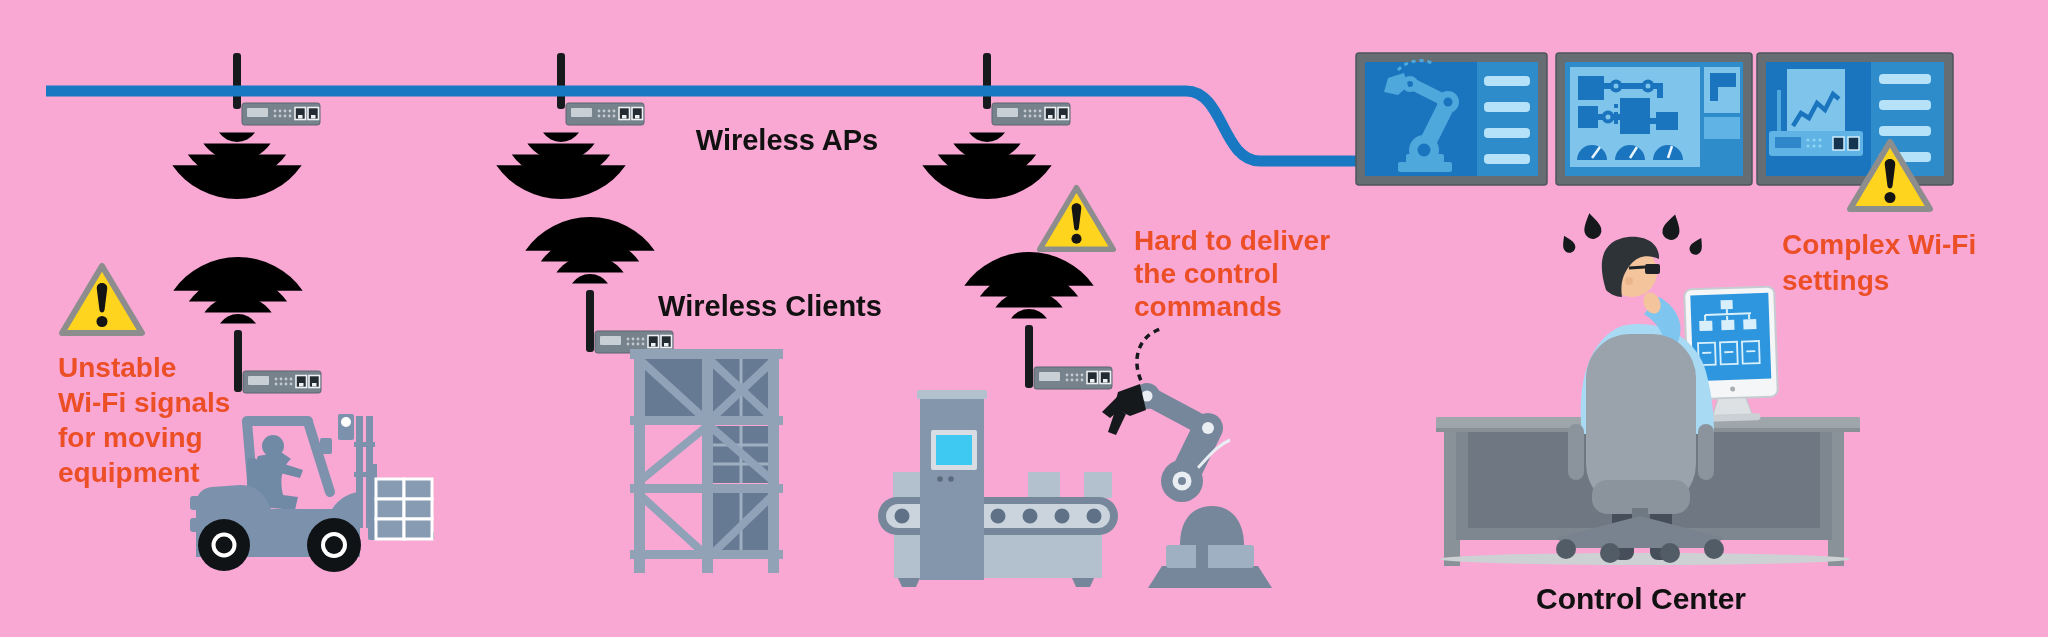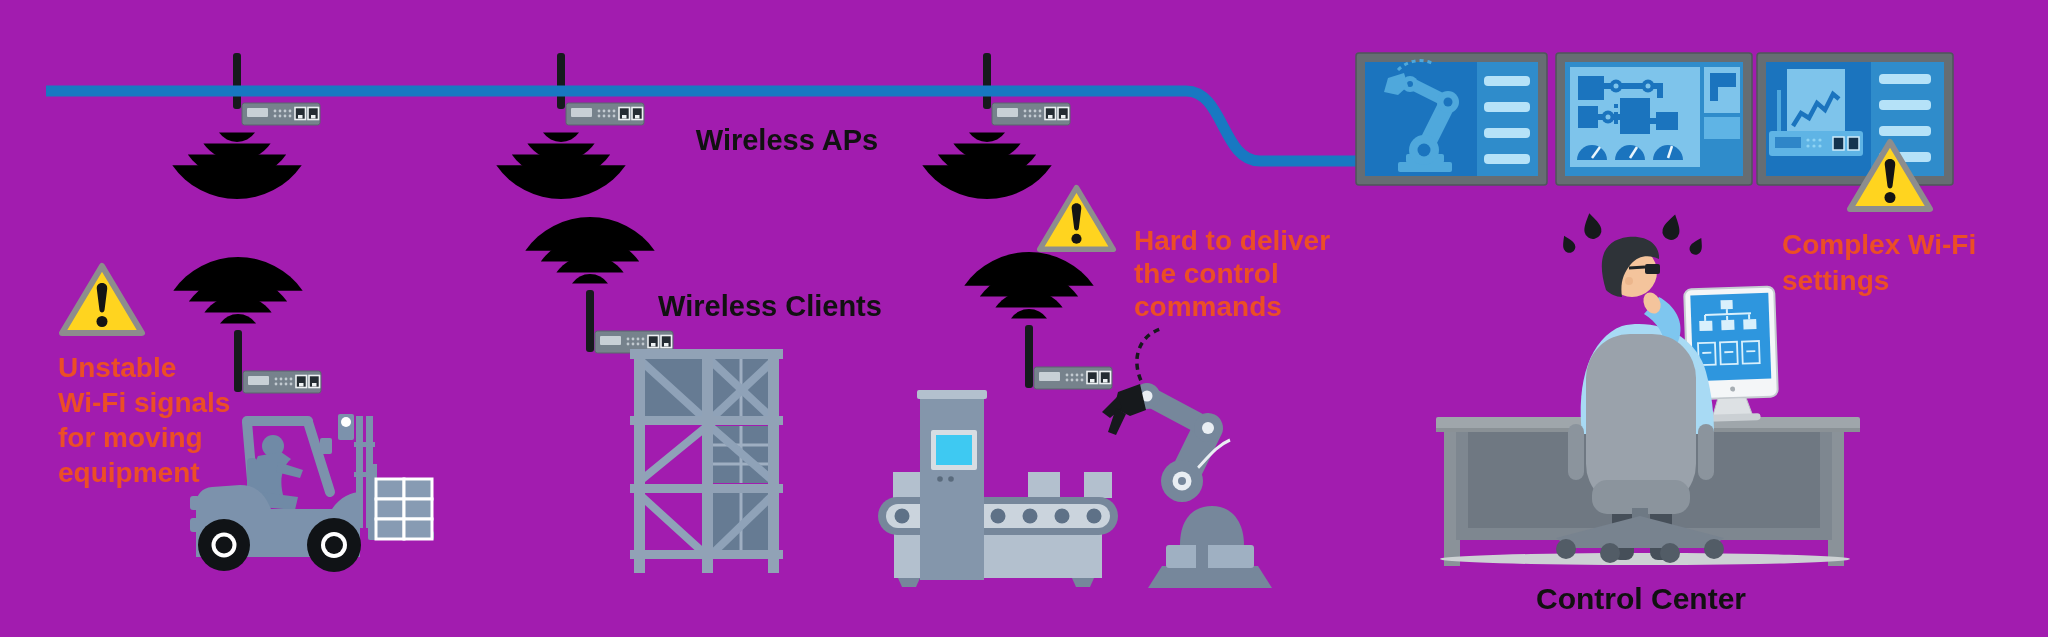--- a/index.html
+++ b/index.html
@@ -1,16 +1,16 @@
 <!DOCTYPE html>
 <html style="--backbone-blue: #1878C2; --wifi-wave-cyan: #29ABE2; --warning-yellow: #FFD41F; --warning-border-gray: #8D8D8D; --warning-text-orange: #EC4E26; --label-text-black: #111111; --equipment-steel-blue: #7C92AC; --device-gray: #76828C; --monitor-screen-blue: #1B74BE; --monitor-panel-light-blue: #7EC4EB; --screen-cyan: #3EC9F2;"><head>
 <meta charset="utf-8">
 <style>
   html,body{margin:0;padding:0;background:#ffffff;}
-  .canvas{position:relative;width:2048px;height:637px;background:#a21caf;overflow:hidden;}
+  .canvas{position:relative;width:2048px;height:637px;background:#f9a8d4;overflow:hidden;}
   .scene{position:absolute;left:0;top:0;}
   text{font-family:"Liberation Sans","DejaVu Sans",sans-serif;font-weight:bold;}
   .black-label{fill:var(--label-text-black,#111);font-size:29px;}
   .mid{text-anchor:middle;}
   .cc-label{font-size:30px;}
   .warn-text{fill:var(--warning-text-orange,#EC4E26);font-size:28px;}
   .backbone{fill:none;stroke:var(--backbone-blue,#1878C2);stroke-width:11;}
   .tri{fill:var(--warning-yellow,#FFD41F);stroke:var(--warning-border-gray,#8D8D8D);stroke-width:6;stroke-linejoin:round;}
   .steel{fill:var(--equipment-steel-blue,#7C92AC);}
 </style>

